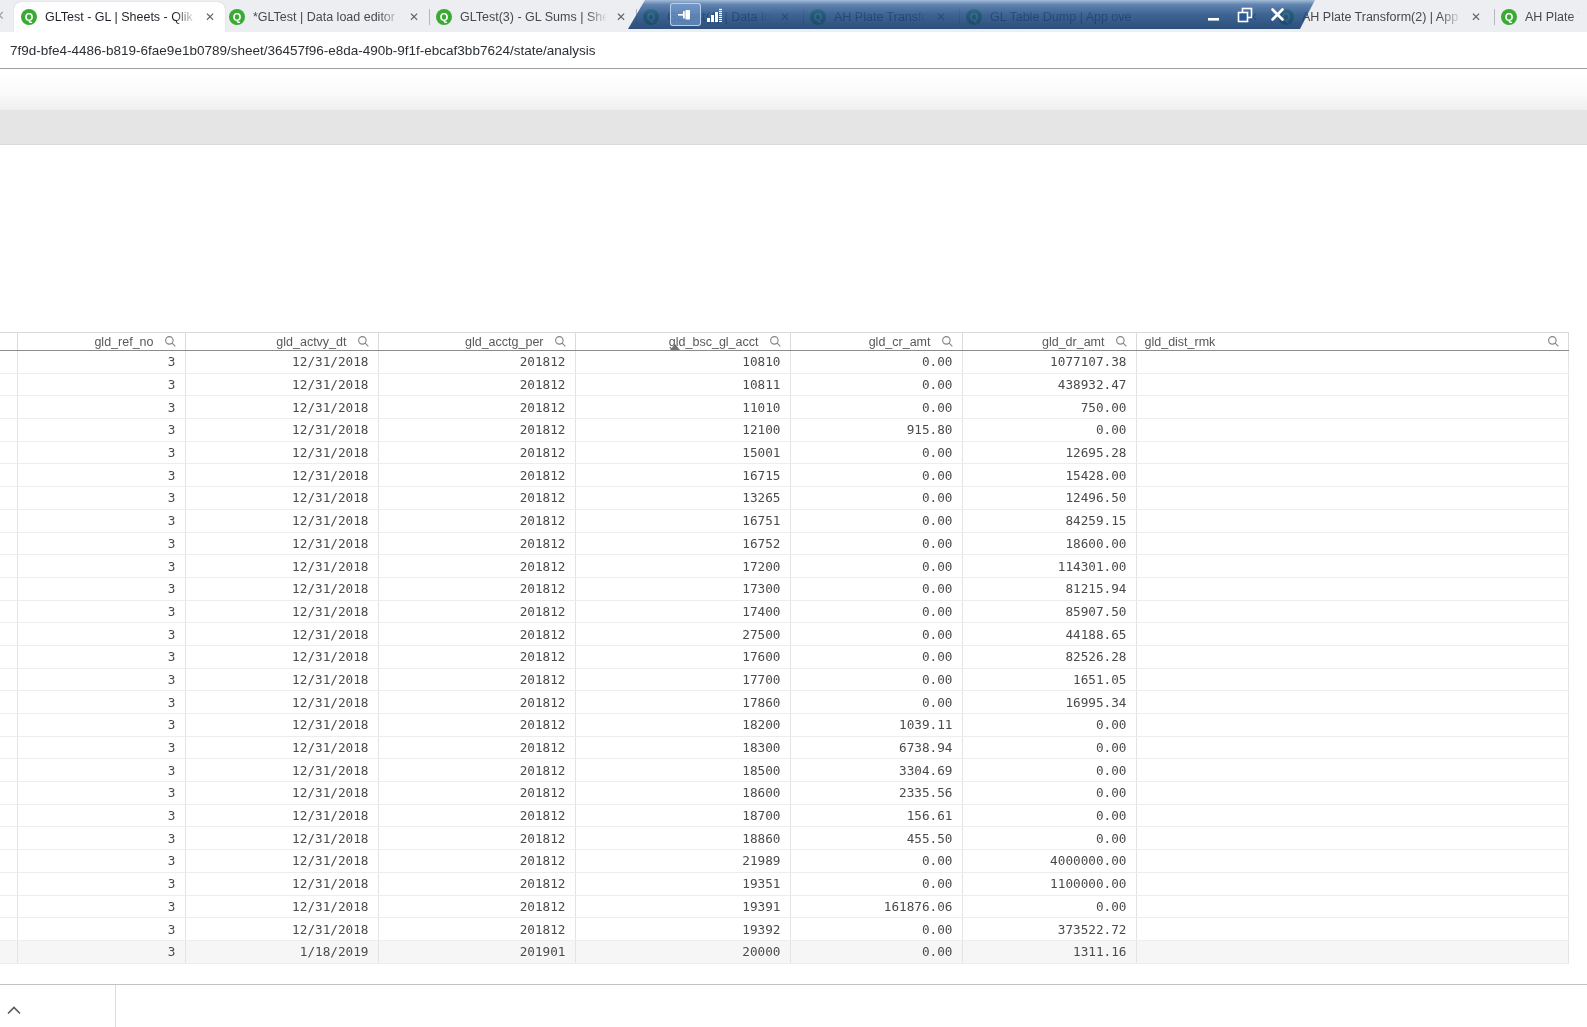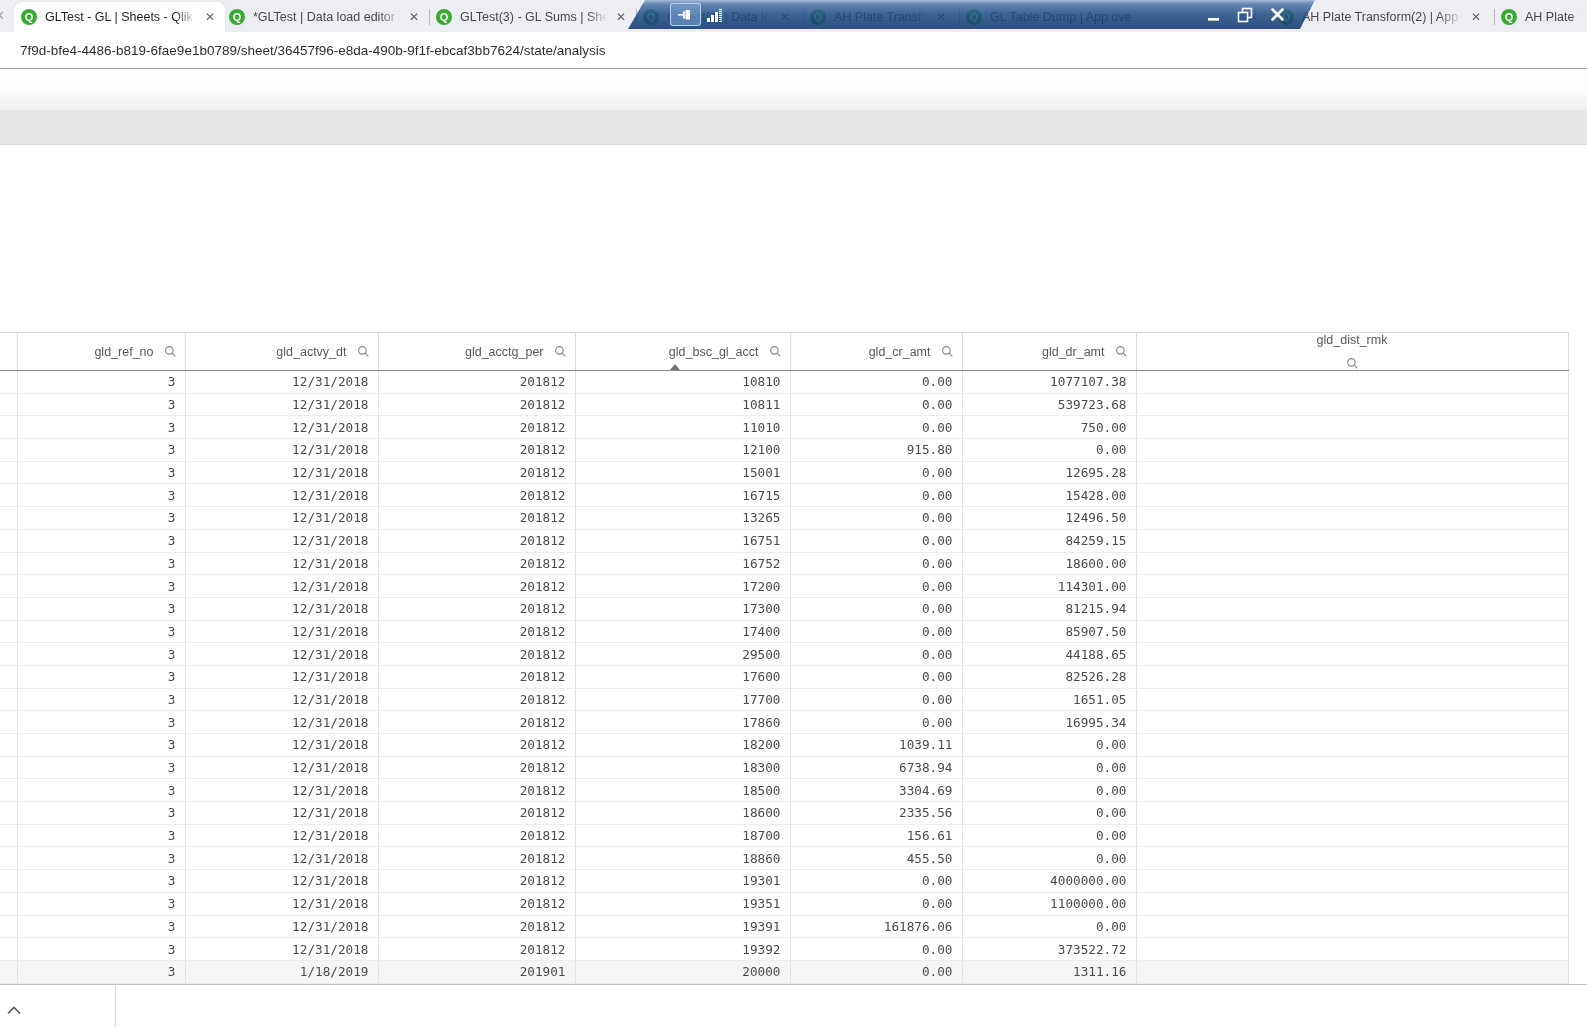--- a/index.html
+++ b/index.html
@@ -42,37 +42,37 @@
   #remotebar .ip { position:absolute; left:0; right:0; text-align:center; color:#fff;
     font-size:13.5px; text-shadow:0 1px 1px rgba(0,0,0,.45); pointer-events:none; }
   #remotebar .controls { margin-left:auto; margin-right:30px; display:flex; align-items:center;
     gap:16px; z-index:2; }
   #remotebar .ctl { width:16px; height:16px; display:flex; align-items:center; justify-content:center; }
 
   
   #urlbar { position:absolute; left:0; top:32px; width:1587px; height:37px; background:#fff;
             border-bottom:1px solid #9b9e a3; border-bottom:1px solid #9b9ea3;
             display:flex; align-items:center; }
-  #urlbar .url { font-size:13.5px; color:#2b2f33; padding-left:20px; white-space:nowrap; }
+  #urlbar .url { font-size:13.5px; color:#2b2f33; padding-left:10px; white-space:nowrap; }
 
   
   #band-light { position:absolute; left:0; top:70px; width:1587px; height:40px;
                 background:linear-gradient(180deg,#ffffff 0%,#fbfbfb 55%,#efefef 100%); }
   #band-gray  { position:absolute; left:0; top:110px; width:1587px; height:35px; background:#e5e5e5;
                 border-bottom:1px solid #dadada; }
 
   
   #qtable { position:absolute; left:0; top:332px; width:1568px; border-collapse:collapse;
             table-layout:fixed; }
   #qtable th { height:18px; background:#fff; border-top:1px solid #d9d9d9;
                border-right:1px solid #d9d9d9; border-bottom:1px solid #8c8c8c;
                font-size:12.5px; font-weight:normal; color:#595959; position:relative;
                padding:0 8px 0 8px; vertical-align:middle; }
   #qtable th .hwrap { display:flex; align-items:center; justify-content:flex-end; gap:10px; }
-  #qtable th.left .hwrap { justify-content:space-between;flex-direction:column; }
+  #qtable th.left .hwrap { justify-content:space-between; }
   #qtable td { height:22.7px; font-family:"DejaVu Sans Mono", monospace; font-size:12.7px;
                color:#4a4a4a; text-align:right; padding:0 9px 0 4px;
                border-right:1px solid #e4e4e4; border-bottom:1px solid #ededed;
                white-space:nowrap; overflow:hidden; }
   #qtable td.left { text-align:left; }
   #qtable tr.lastrow td { background:#f6f6f6; }
   #qtable col.c-stub{width:17px} #qtable col.c-ref{width:168px} #qtable col.c-dt{width:193px}
   #qtable col.c-per{width:197px} #qtable col.c-acct{width:215px} #qtable col.c-cr{width:172px}
   #qtable col.c-dr{width:174px} #qtable col.c-rmk{width:432px}
   .sort-asc { position:absolute; bottom:0; left:44%; width:0; height:0;
@@ -237,21 +237,21 @@
           <td>1077107.38</td>
           <td class="left"></td>
         </tr>
         <tr>
           <td></td>
           <td>3</td>
           <td>12/31/2018</td>
           <td>201812</td>
           <td>10811</td>
           <td>0.00</td>
-          <td>539723.68</td>
+          <td>438932.47</td>
           <td class="left"></td>
         </tr>
         <tr>
           <td></td>
           <td>3</td>
           <td>12/31/2018</td>
           <td>201812</td>
           <td>11010</td>
           <td>0.00</td>
           <td>750.00</td>
@@ -345,21 +345,21 @@
           <td>17400</td>
           <td>0.00</td>
           <td>85907.50</td>
           <td class="left"></td>
         </tr>
         <tr>
           <td></td>
           <td>3</td>
           <td>12/31/2018</td>
           <td>201812</td>
-          <td>29500</td>
+          <td>27500</td>
           <td>0.00</td>
           <td>44188.65</td>
           <td class="left"></td>
         </tr>
         <tr>
           <td></td>
           <td>3</td>
           <td>12/31/2018</td>
           <td>201812</td>
           <td>17600</td>
@@ -445,21 +445,21 @@
           <td>18860</td>
           <td>455.50</td>
           <td>0.00</td>
           <td class="left"></td>
         </tr>
         <tr>
           <td></td>
           <td>3</td>
           <td>12/31/2018</td>
           <td>201812</td>
-          <td>19301</td>
+          <td>21989</td>
           <td>0.00</td>
           <td>4000000.00</td>
           <td class="left"></td>
         </tr>
         <tr>
           <td></td>
           <td>3</td>
           <td>12/31/2018</td>
           <td>201812</td>
           <td>19351</td>

